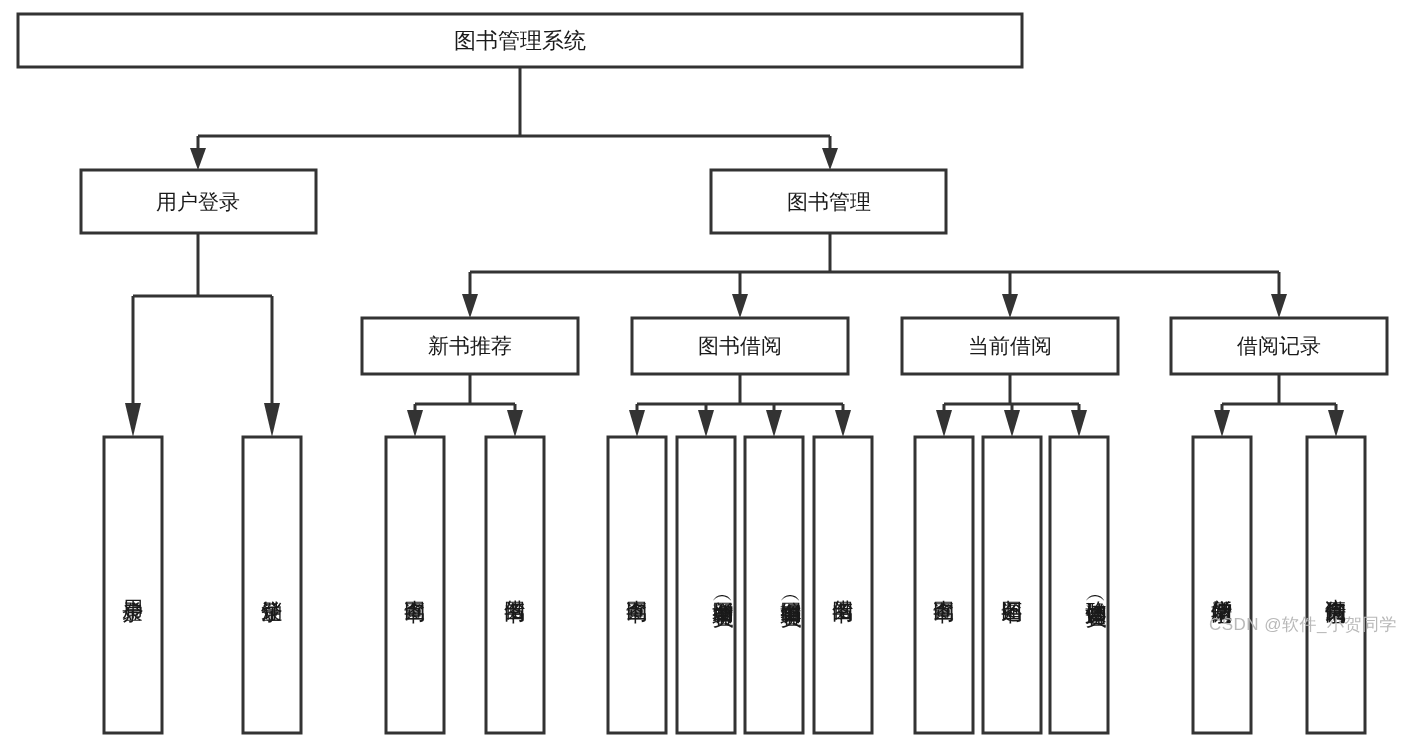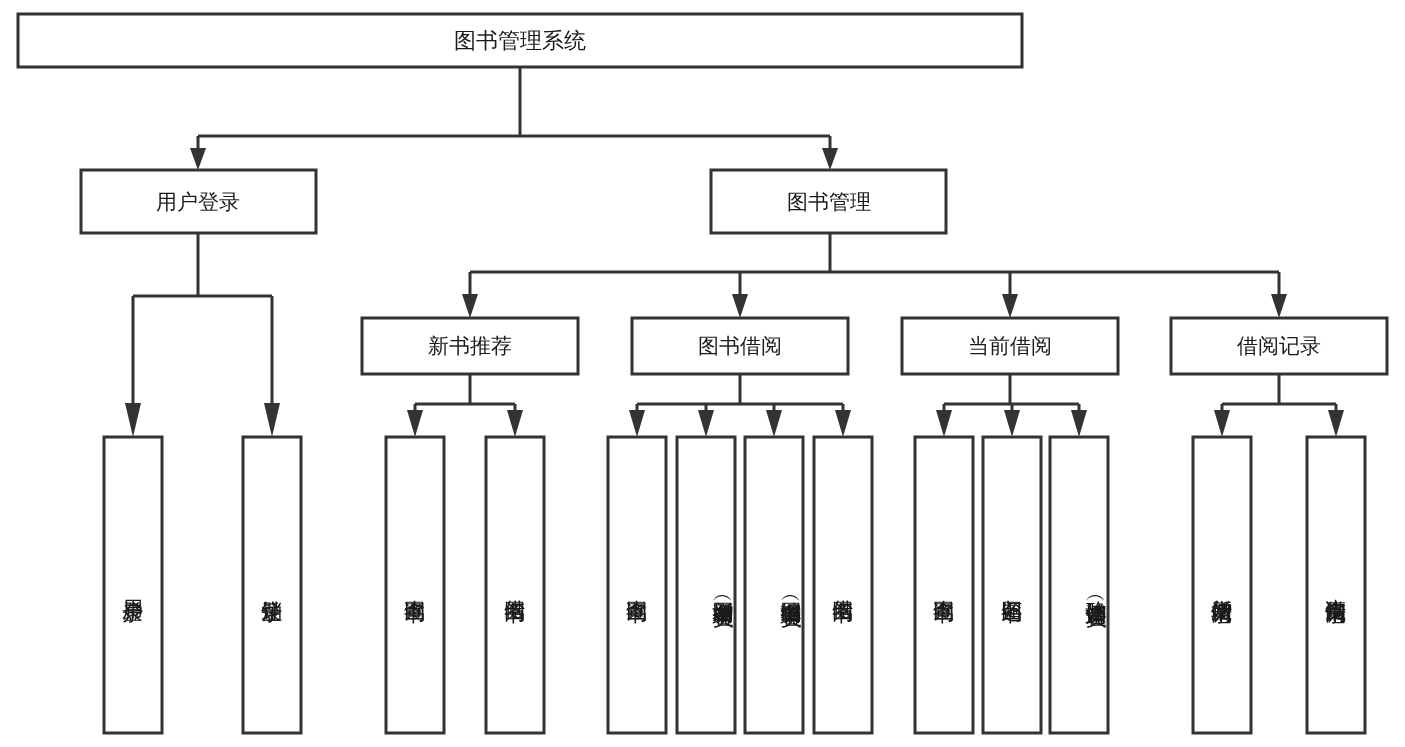--- a/index.html
+++ b/index.html
@@ -208,14 +208,15 @@
   <div class="vlabel" style="left:745px; top:443px; width:58px; height:290px;">编辑图书（管理员）</div>
   <div class="vlabel centered" style="left:814px; top:437px; width:58px; height:296px;">借阅图书</div>
 
   <div class="vlabel centered" style="left:915px; top:437px; width:58px; height:296px;">查询图书</div>
   <div class="vlabel centered" style="left:983px; top:437px; width:58px; height:296px;">归还图书</div>
   <div class="vlabel" style="left:1050px; top:443px; width:58px; height:290px;">确认归还（管理员）</div>
 
   <div class="vlabel centered" style="left:1193px; top:437px; width:58px; height:296px;">新增借阅记录</div>
   <div class="vlabel centered" style="left:1307px; top:437px; width:58px; height:296px;">查询借阅记录</div>
 
+  <div class="watermark">CSDN @软件_小贺同学</div>
 
 </div>
 
 </body></html>

